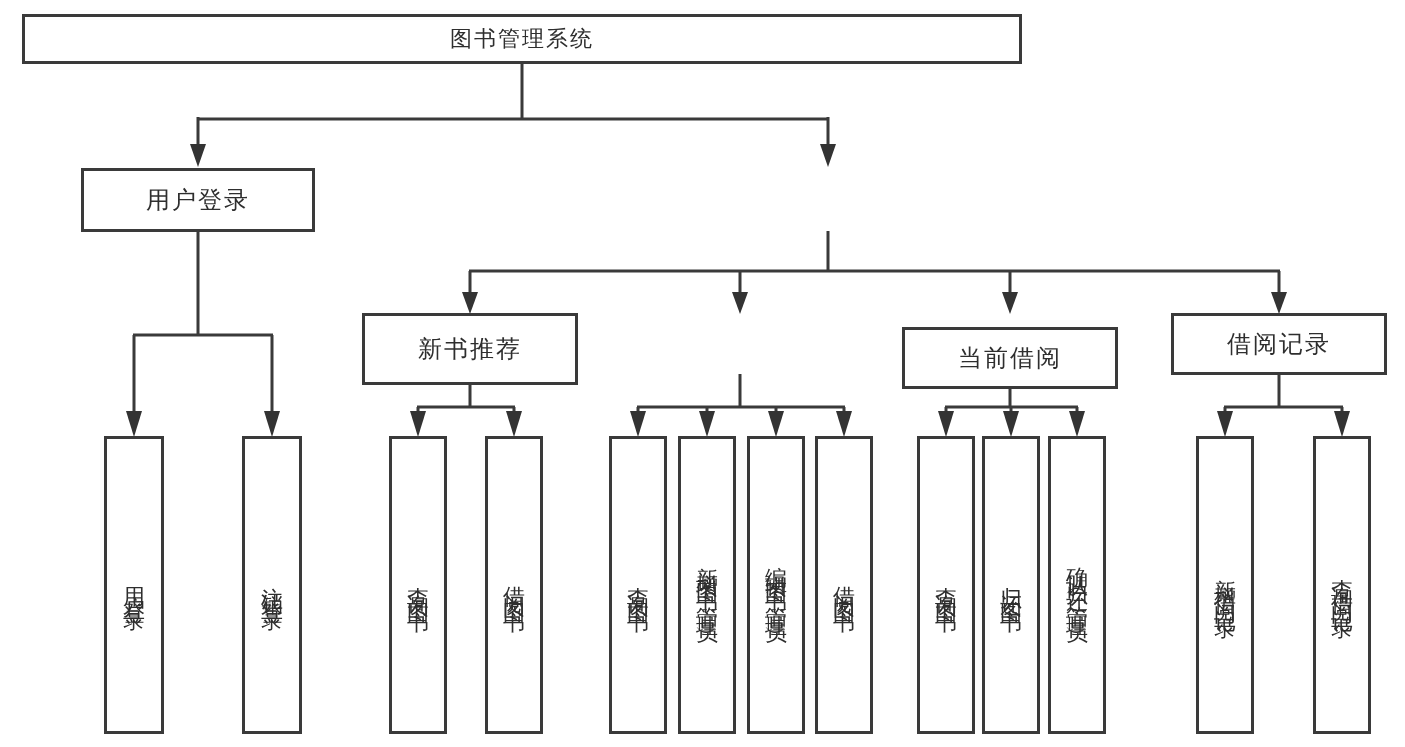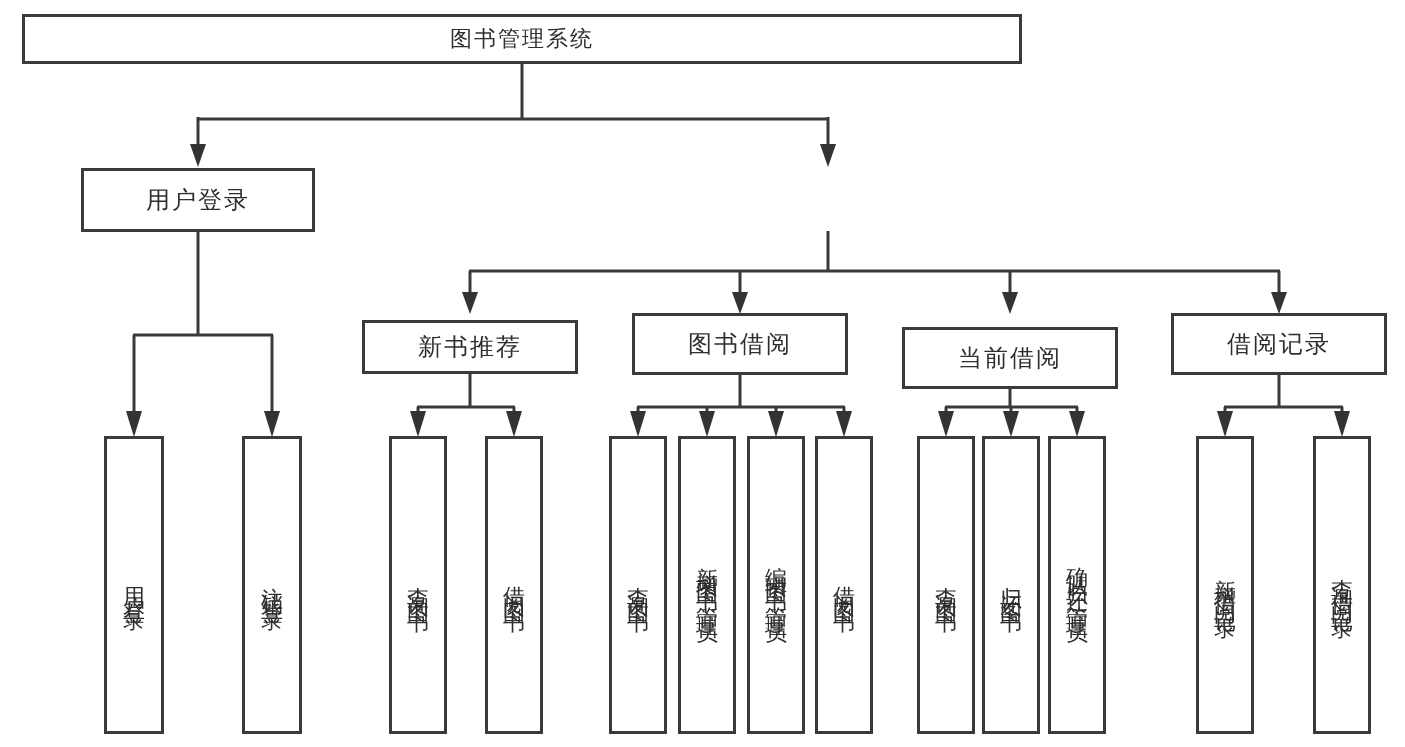--- a/index.html
+++ b/index.html
@@ -87,22 +87,21 @@
       <polygon points="1069,411 1085,411 1077,437"></polygon>
       <polygon points="1217,411 1233,411 1225,437"></polygon>
       <polygon points="1334,411 1350,411 1342,437"></polygon>
     </g>
   </svg>
 
   <div class="node h root" style="left:22px;top:14px;width:1000px;height:50px">图书管理系统</div>
 
   <div class="node h" style="left:81px;top:168px;width:234px;height:64px">用户登录</div>
 
-  <div class="node h" style="left:362px;top:320px;width:216px;height:54px">新书推荐</div>
-  <div class="node h" style="left:632px;top:313px;width:216px;height:62px">图书借阅</div>
+  <div class="node h" style="left:362px;top:313px;width:216px;height:72px">新书推荐</div>
   <div class="node h" style="left:902px;top:327px;width:216px;height:62px">当前借阅</div>
   <div class="node h" style="left:1171px;top:313px;width:216px;height:62px">借阅记录</div>
 
   <div class="node v" style="left:104px;top:436px;width:60px;height:298px">用户登录</div>
   <div class="node v" style="left:242px;top:436px;width:60px;height:298px">注销登录</div>
 
   <div class="node v" style="left:389px;top:436px;width:58px;height:298px">查询图书</div>
   <div class="node v" style="left:485px;top:436px;width:58px;height:298px">借阅图书</div>
 
   <div class="node v" style="left:609px;top:436px;width:58px;height:298px">查询图书</div>

